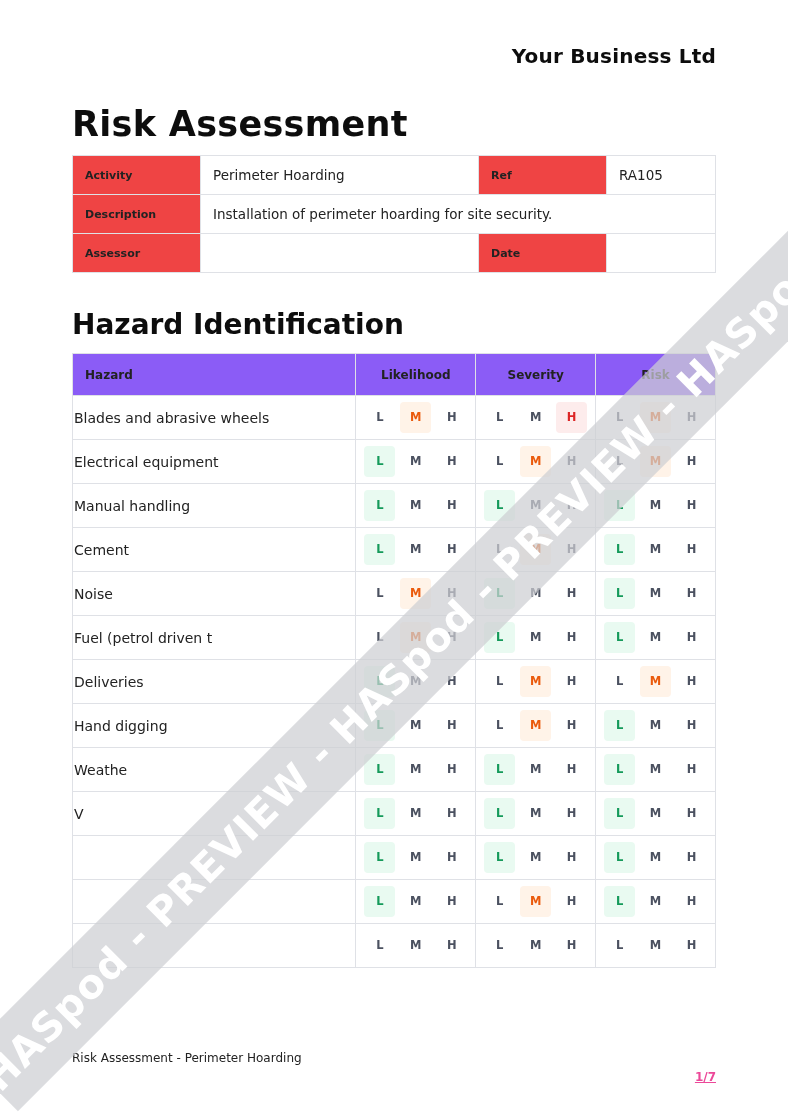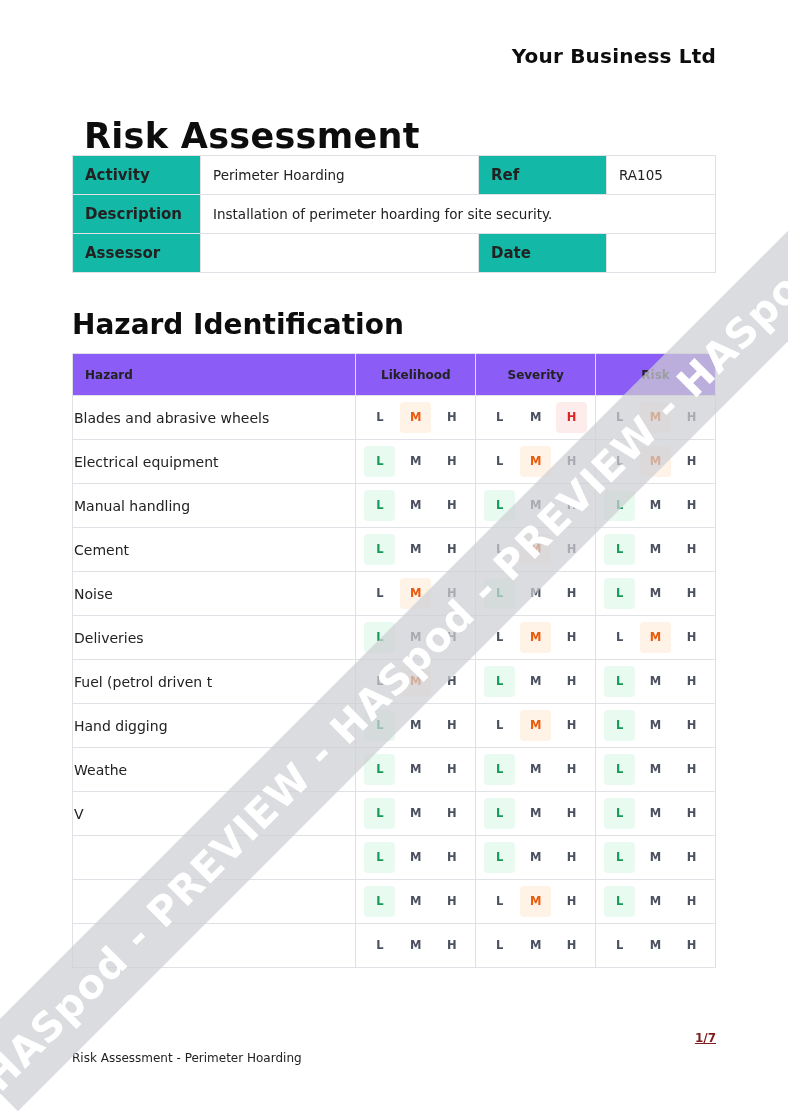--- a/index.html
+++ b/index.html
@@ -6,33 +6,33 @@
   body {
     width: 788px; height: 1114px; position: relative; overflow: hidden;
     background: #ffffff; color: #111;
     font-family: "DejaVu Sans", sans-serif;
   }
   .company {
     position: absolute; top: 44px; right: 72px;
     font-size: 20px; font-weight: bold; letter-spacing: 0.2px; color: #0d0d0d;
   }
   .title {
-    position: absolute; top: 104px; left: 72px; margin: 12px;
+    position: absolute; top: 104px; left: 72px; margin: 0;
     font-size: 35px; font-weight: bold; color: #0d0d0d; letter-spacing: 0.3px;
   }
   table { border-collapse: collapse; }
   .info {
     position: absolute; top: 155px; left: 72px; width: 644px;
   }
   .info td {
     border: 1.5px solid #dfe1e6; height: 38px; padding: 0 12px;
     font-size: 13.5px; color: #222;
   }
   .info td.lbl {
-    background: #14b8a6; font-weight: bold; font-size: 15px; color: #222;
+    background: #ef4444; font-weight: bold; font-size: 11px; color: #222;
   }
   .section {
     position: absolute; top: 308px; left: 72px; margin: 0;
     font-size: 28px; font-weight: bold; color: #0d0d0d; text-align: center;
   }
   .hz {
     position: absolute; top: 353px; left: 72px; width: 644px;
   }
   .hz th {
     background: #8b5cf6; border: 1.5px solid #dfe1e6; height: 39px;
@@ -49,21 +49,21 @@
     width: 31px; height: 31px; line-height: 31px; text-align: center;
     font-size: 11.5px; font-weight: bold; color: #4b5160; border-radius: 4px;
   }
   .opt.sel-L { background: #e9faf1; color: #159a5a; }
   .opt.sel-M { background: #fff3e8; color: #ea5a0c; }
   .opt.sel-H { background: #fdecec; color: #dc2626; }
   .footer-left {
     position: absolute; top: 1045px; left: 72px; font-size: 12px; color: #222; margin-top: 6px;
   }
   .footer-right {
-    position: absolute; top: 1031px; right: 72px; font-size: 12px; font-weight: bold; color: #7f1d1d; text-decoration: underline;
+    position: absolute; top: 1070px; right: 72px; font-size: 12px; font-weight: bold; color: #ec4899; text-decoration: underline;
   }
   .watermark {
     position: absolute; left: -200px; top: 585px; width: 1300px; height: 78px;
     background: rgba(205, 207, 211, 0.72);
     transform: rotate(-45deg); transform-origin: center;
     color: #ffffff; font-size: 40px; font-weight: bold; line-height: 78px;
     white-space: nowrap; text-align: center; letter-spacing: 1px;
     pointer-events: none;
   }
 </style>
@@ -220,63 +220,63 @@
         </td>
         <td class="rating">
           <div class="opts">
             <span class="opt sel-L">L</span>
             <span class="opt">M</span>
             <span class="opt">H</span>
           </div>
         </td>
       </tr>
       <tr>
+        <td class="name">Fuel (petrol driven t</td>
+        <td class="rating">
+          <div class="opts">
+            <span class="opt">L</span>
+            <span class="opt sel-M">M</span>
+            <span class="opt">H</span>
+          </div>
+        </td>
+        <td class="rating">
+          <div class="opts">
+            <span class="opt sel-L">L</span>
+            <span class="opt">M</span>
+            <span class="opt">H</span>
+          </div>
+        </td>
+        <td class="rating">
+          <div class="opts">
+            <span class="opt sel-L">L</span>
+            <span class="opt">M</span>
+            <span class="opt">H</span>
+          </div>
+        </td>
+      </tr>
+      <tr>
         <td class="name">Deliveries</td>
         <td class="rating">
           <div class="opts">
             <span class="opt sel-L">L</span>
             <span class="opt">M</span>
             <span class="opt">H</span>
           </div>
         </td>
         <td class="rating">
           <div class="opts">
             <span class="opt">L</span>
             <span class="opt sel-M">M</span>
             <span class="opt">H</span>
           </div>
         </td>
         <td class="rating">
           <div class="opts">
             <span class="opt">L</span>
             <span class="opt sel-M">M</span>
-            <span class="opt">H</span>
-          </div>
-        </td>
-      </tr>
-      <tr>
-        <td class="name">Fuel (petrol driven t</td>
-        <td class="rating">
-          <div class="opts">
-            <span class="opt">L</span>
-            <span class="opt sel-M">M</span>
-            <span class="opt">H</span>
-          </div>
-        </td>
-        <td class="rating">
-          <div class="opts">
-            <span class="opt sel-L">L</span>
-            <span class="opt">M</span>
-            <span class="opt">H</span>
-          </div>
-        </td>
-        <td class="rating">
-          <div class="opts">
-            <span class="opt sel-L">L</span>
-            <span class="opt">M</span>
             <span class="opt">H</span>
           </div>
         </td>
       </tr>
       <tr>
         <td class="name">Hand digging</td>
         <td class="rating">
           <div class="opts">
             <span class="opt sel-L">L</span>
             <span class="opt">M</span>

